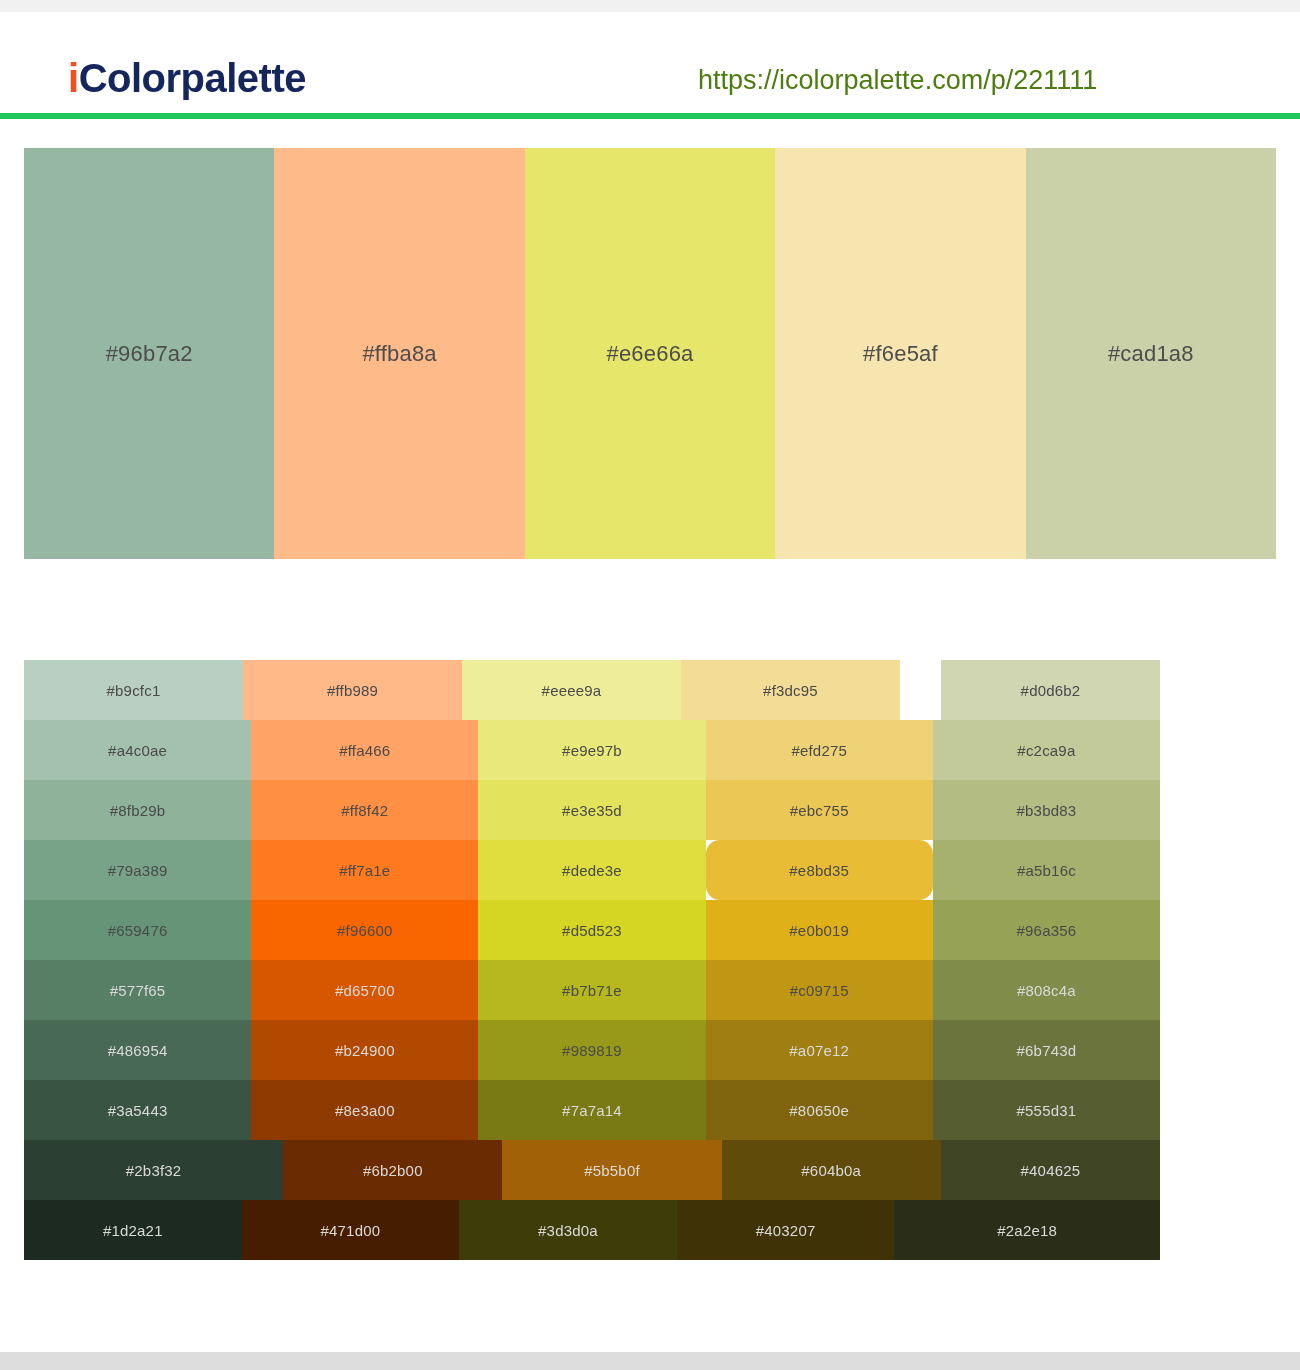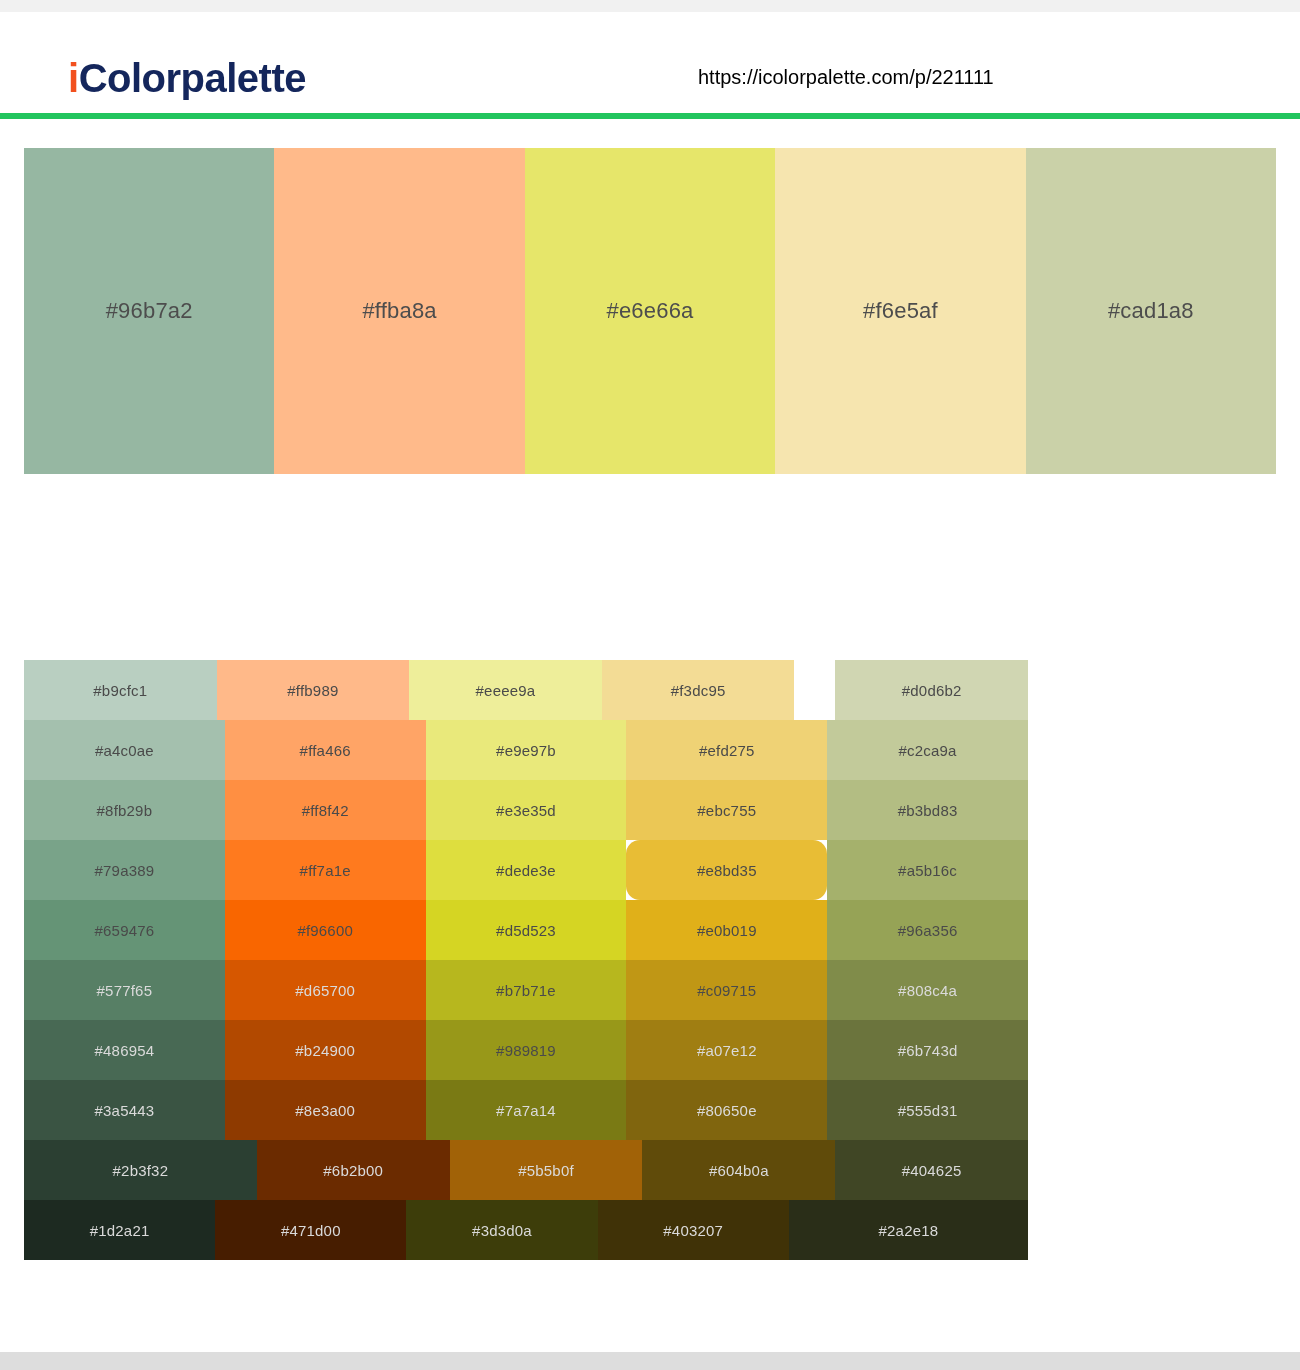--- a/index.html
+++ b/index.html
@@ -40,31 +40,31 @@
     letter-spacing: -0.5px;
     white-space: nowrap;
     line-height: 1;
   }
   .logo .logo-i { color: #f2501e; }
   .logo .logo-rest { color: #14265c; }
 
   .page-url {
     position: absolute;
     left: 698px; top: 55px;
-    font-size: 20px;
-    color: #000000;
+    font-size: 27px;
+    color: #4d7c0f;
     white-space: nowrap;
     line-height: 1;
   }
 
   
   .palette-main {
     position: absolute;
     left: 24px; top: 148px;
-    width: 1252px; height: 326px;
+    width: 1252px; height: 411px;
     display: flex;
   }
   .palette-main .swatch {
     flex: 1 1 0;
     position: relative;
   }
   .palette-main .swatch-label {
     position: absolute;
     left: 0; right: 0;
     top: 50%;
@@ -72,21 +72,21 @@
     text-align: center;
     font-size: 22px;
     color: #4d4d4d;
     letter-spacing: 0.2px;
   }
 
   
   .shades-grid {
     position: absolute;
     left: 24px; top: 660px;
-    width: 1004px; height: 600px;
+    width: 1136px; height: 600px;
     display: flex;
     flex-direction: column;
   }
   .shade-row {
     flex: 1 1 0;
     display: flex;
   }
   .shade-cell {
     flex: 1 1 0;
     position: relative;

